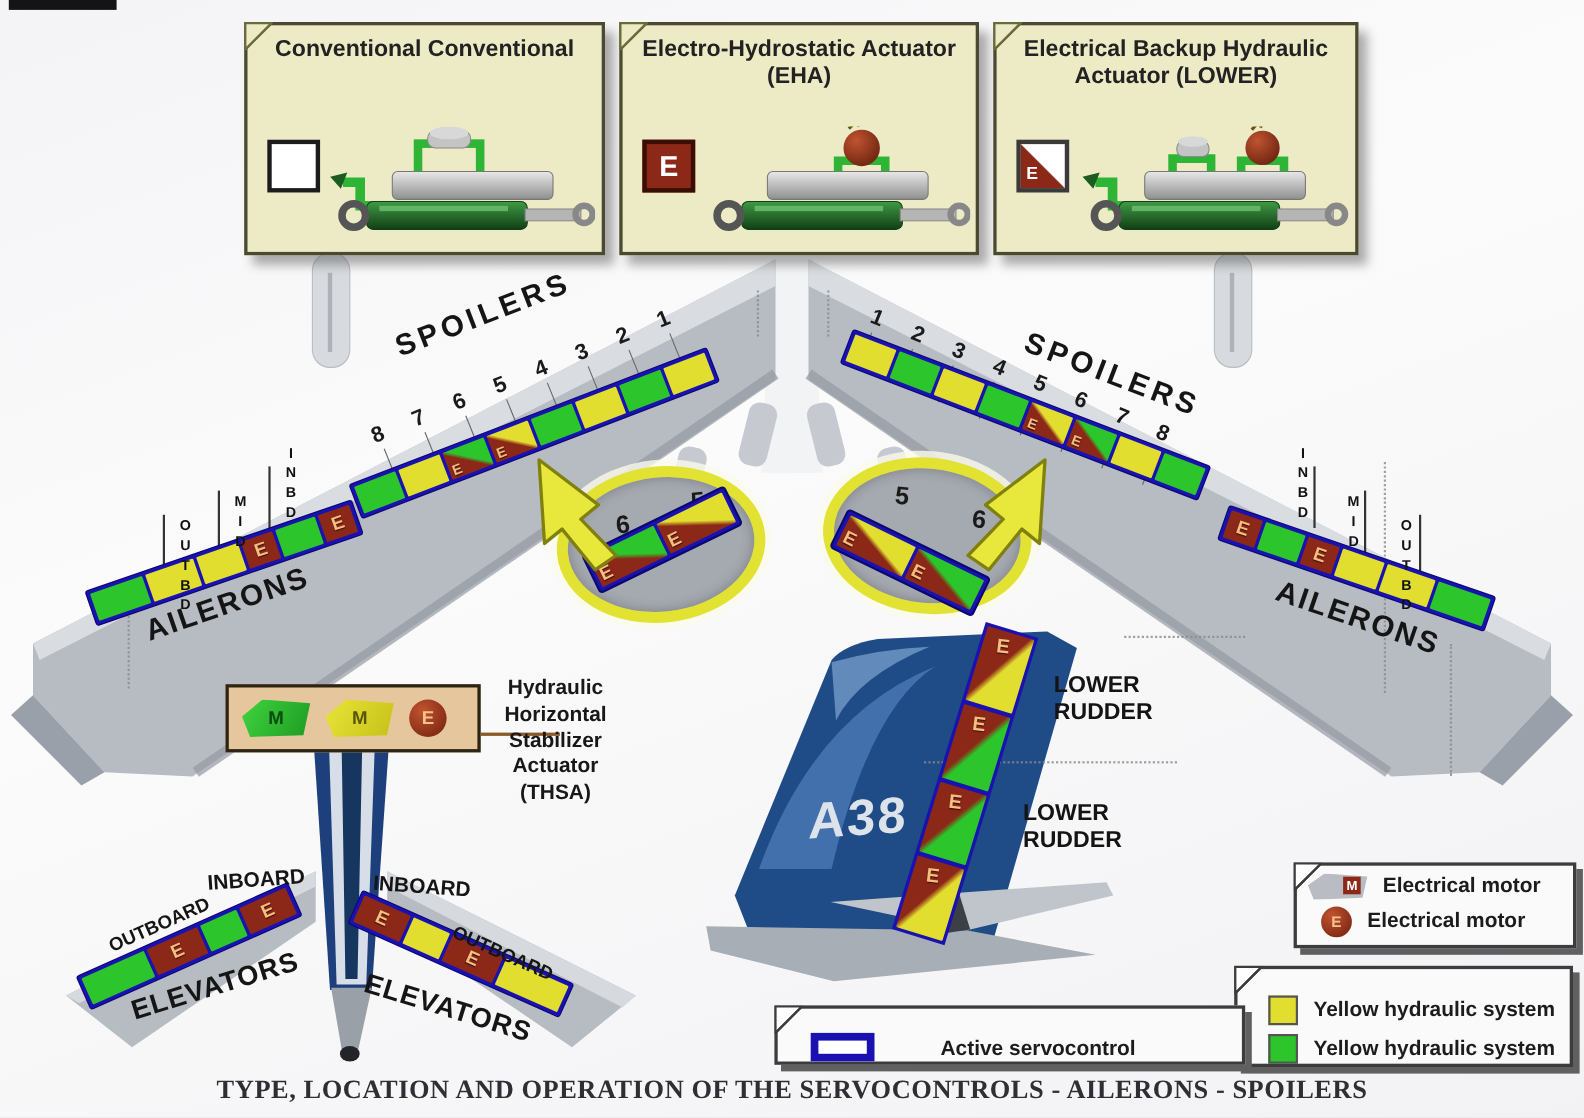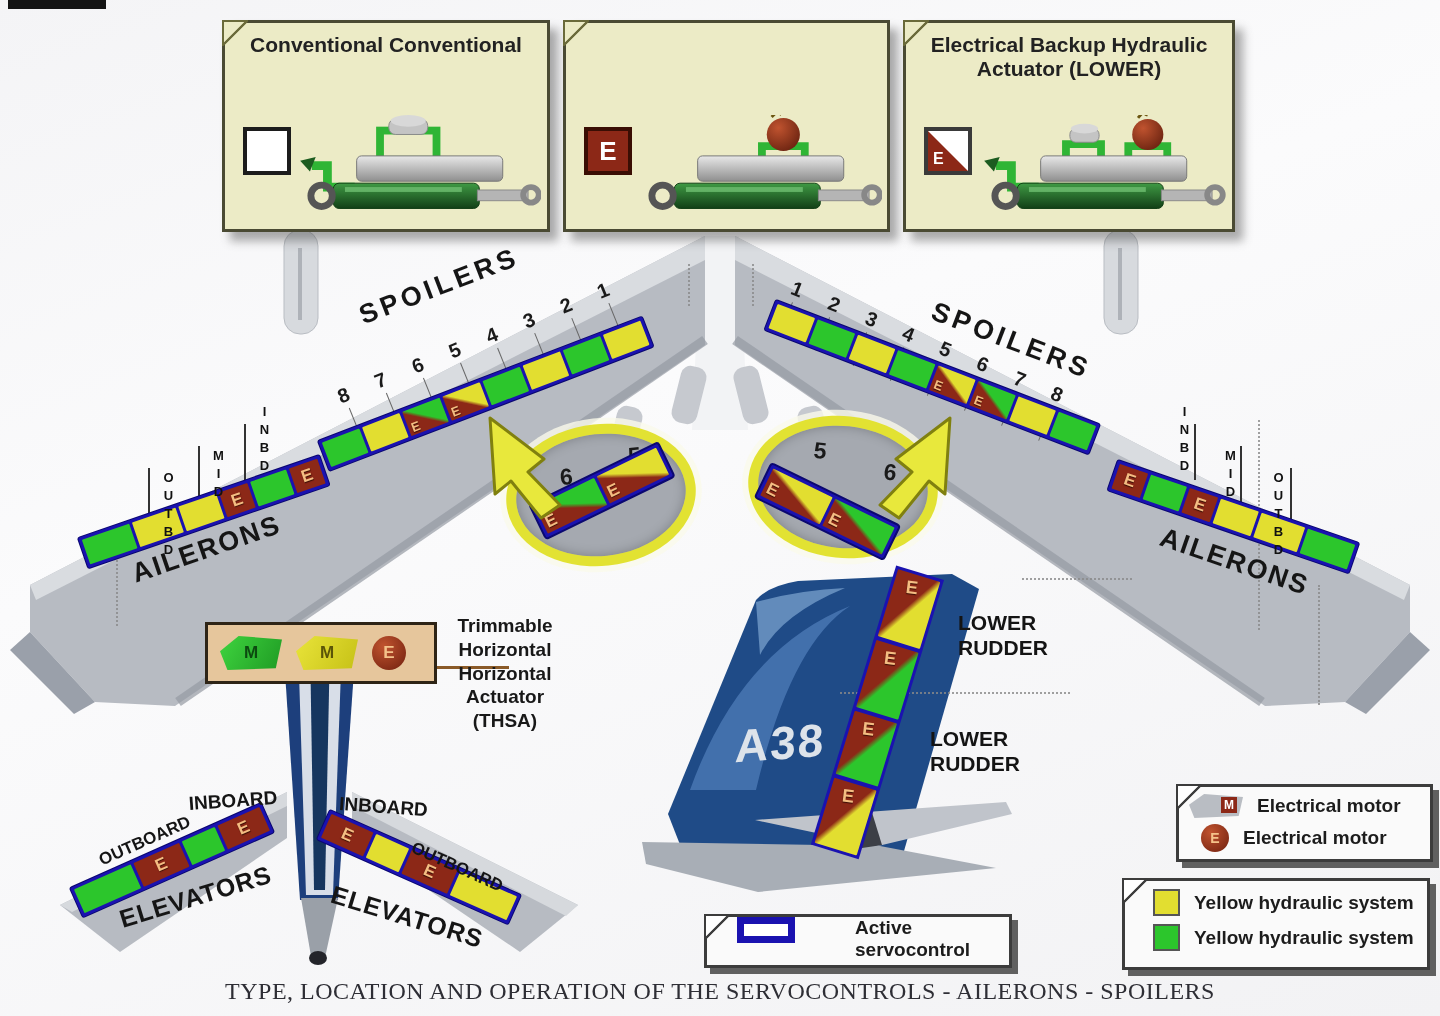--- a/index.html
+++ b/index.html
@@ -86,21 +86,21 @@
   .legflag { position:relative; width:54px; height:24px; background:#b9bdc3;
              clip-path:polygon(0 45%,28% 0,100% 12%,92% 92%,10% 100%); }
   .legflag span { position:absolute; right:6px; top:3px; width:16px; height:16px; background:#8c2817;
                   color:#fff; font-size:12px; font-weight:700; text-align:center; line-height:16px; }
   .swatch { width:27px; height:27px; border:2px solid #555; flex:0 0 auto; }
   .swatch.y { background:#e2de30; } .swatch.g { background:#2cc62c; }
   .activeicon { width:58px; height:26px; background:#fff; border:7px solid #1a12b0; flex:0 0 auto; }
 
   
   .pagetitle { position:absolute; left:0; top:978px; width:100%; text-align:center;
-               font-family:"Liberation Serif", serif; font-weight:400; font-size:24px; color:#2e2e35;
+               font-family:"Liberation Serif", serif; font-weight:700; font-size:24px; color:#2e2e35;
                letter-spacing:.5px; z-index:30; }
   .topbar { position:absolute; left:8px; top:0; width:98px; height:9px; background:#141414; z-index:30; }
 </style>
 </head>
 <body>
 
 <div id="stage">
 
   <div class="topbar"></div>
 
@@ -188,20 +188,21 @@
       <circle cx="26" cy="83" r="11" fill="none" stroke="#555" stroke-width="7"></circle>
       <circle cx="241" cy="82" r="8" fill="none" stroke="#888" stroke-width="6"></circle>
     </svg>
   </div>
 
   <div class="actbox" style="left:563px; top:20px; width:327px;">
     <svg class="fold" viewBox="0 0 26 26">
         <path d="M1,25 L1,1 L25,1 Z" fill="#ecebc6" stroke="#6a6a3a" stroke-width="2"></path>
         <path d="M1,25 L25,1" stroke="#6a6a3a" stroke-width="2"></path>
       </svg>
+    <div class="bt">Electro-Hydrostatic Actuator (EHA)</div>
     <div class="sqicon red">
         <span>E</span>
       </div>
     <svg class="actart" width="246" height="112" viewBox="0 0 250 115">
       <defs>
         <linearGradient id="gs2" x1="0" y1="0" x2="0" y2="1">
             <stop offset="0" stop-color="#e8e8e8"></stop>
             <stop offset="1" stop-color="#8f8f8f"></stop>
           </linearGradient>
         <linearGradient id="gg2" x1="0" y1="0" x2="0" y2="1">
@@ -452,21 +453,21 @@
         <span>M</span>
       </div>
     <div class="flag yellow">
         <span>M</span>
       </div>
     <div class="ecircle">
         <span>E</span>
       </div>
   </div>
   <div class="connector"></div>
-  <div class="thsalabel">Trimmable Horizontal Horizontal Actuator (THSA)</div>
+  <div class="thsalabel">Hydraulic Horizontal Stabilizer Actuator (THSA)</div>
 
   <div class="rotlab" style="left:188px; top:793px; transform:rotate(-4deg); font-size:19px;">INBOARD</div>
   <div class="rotlab" style="left:340px; top:793px; transform:rotate(4deg); font-size:19px;">INBOARD</div>
   <div class="rotlab" style="left:96px; top:852px; transform:rotate(-24deg); font-size:17px;">OUTBOARD</div>
   <div class="rotlab" style="left:416px; top:838px; transform:rotate(24deg); font-size:17px;">OUTBOARD</div>
 
   <div class="strip" style="left:70px; top:888px; transform:rotate(-24deg);">
     <div class="seg g" style="width:62px"></div>
     <div class="seg b center-e" style="width:50px">
         <span class="segE">E</span>
@@ -525,36 +526,36 @@
       <div class="legtext">Electrical motor</div>
     </div>
     <div class="legrow">
       <div class="ecircle" style="width:28px;height:28px;font-size:14px;margin-left:12px;">
           <span>E</span>
         </div>
       <div class="legtext">Electrical motor</div>
     </div>
   </div>
 
-  <div class="legend" style="left:1122px; top:878px; width:308px; height:92px; padding:8px 12px 10px 28px;">
+  <div class="legend" style="left:1122px; top:878px; width:308px; height:92px; padding:24px 12px 10px 28px;">
     <svg class="fold" viewBox="0 0 26 26">
         <path d="M1,25 L1,1 L25,1 Z" fill="#fff" stroke="#3c3c3c" stroke-width="2"></path>
         <path d="M1,25 L25,1" stroke="#3c3c3c" stroke-width="2"></path>
       </svg>
     <div class="legrow" style="margin-bottom:8px;">
       <div class="swatch y"></div>
       <div class="legtext">Yellow hydraulic system</div>
     </div>
     <div class="legrow">
       <div class="swatch g"></div>
       <div class="legtext">Yellow hydraulic system</div>
     </div>
   </div>
 
-  <div class="legend" style="left:704px; top:914px; width:308px; height:54px; display:flex; align-items:flex-start; gap:60px; padding:0 20px 0 30px;">
+  <div class="legend" style="left:704px; top:914px; width:428px; height:54px; display:flex; align-items:flex-end; gap:60px; padding:0 20px 0 30px;">
     <svg class="fold" viewBox="0 0 26 26">
         <path d="M1,25 L1,1 L25,1 Z" fill="#fff" stroke="#3c3c3c" stroke-width="2"></path>
         <path d="M1,25 L25,1" stroke="#3c3c3c" stroke-width="2"></path>
       </svg>
     <div class="activeicon"></div>
     <div class="legtext">Active servocontrol</div>
   </div>
 
   <div class="pagetitle">TYPE, LOCATION AND OPERATION OF THE SERVOCONTROLS - AILERONS - SPOILERS</div>
 

